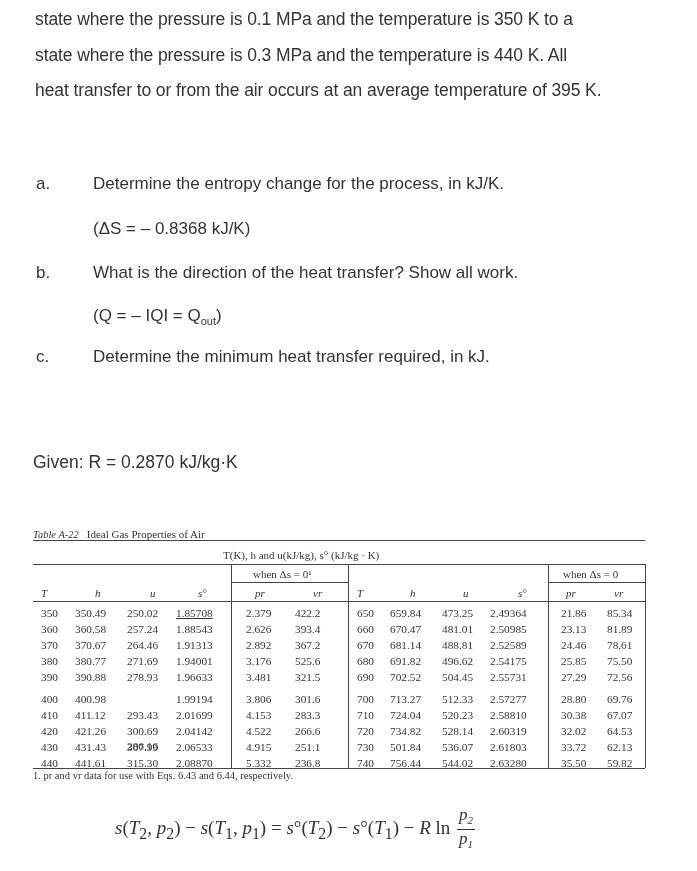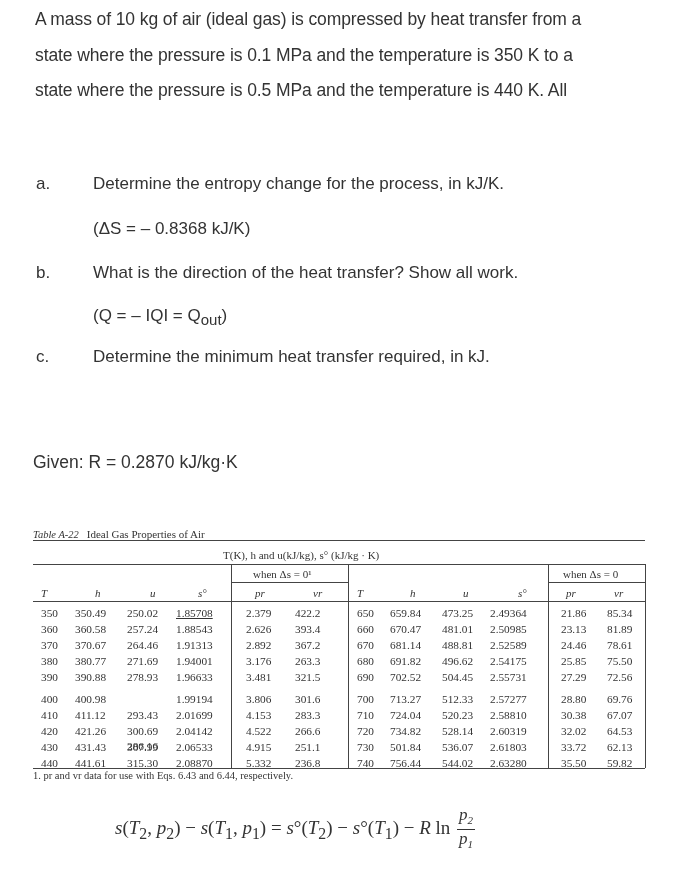--- a/index.html
+++ b/index.html
@@ -7,21 +7,21 @@
   .sans { font-family: "Liberation Sans", sans-serif; }
   .serif { font-family: "Liberation Serif", serif; }
 
   .intro { position:absolute; left:35px; top:2px; width:650px; font-size:17.5px; line-height:35.5px; letter-spacing:-0.1px; color:#333; }
   .intro p { margin:0; }
 
   .q { position:absolute; font-size:17px; color:#333; }
   .q .lbl { position:absolute; left:36px; }
   .q .txt { position:absolute; left:93px; white-space:nowrap; }
   .ans { position:absolute; left:93px; font-size:17px; color:#333; white-space:nowrap; }
-  .ans sub { font-size:15px; }
+  .ans sub { font-size:11px; }
 
   .given { position:absolute; left:33px; top:452px; font-size:17.5px; color:#333; }
 
   .tbl-title { position:absolute; left:33px; top:528px; font-size:11px; color:#333; }
   .tbl-title .ital { font-style:italic; font-size:10.5px; margin-right:8px; }
 
   .table-wrap { position:absolute; left:33px; top:540px; width:645px; font-family:"Liberation Serif", serif; color:#333; }
   .hline { position:absolute; height:1px; background:#444; }
   .vline { position:absolute; width:1px; background:#444; }
   .hdr { position:absolute; font-size:11px; white-space:nowrap; }
@@ -34,23 +34,23 @@
   .equation i { font-style:italic; }
   .frac { display:inline-block; vertical-align:middle; text-align:center; margin-left:2px; }
   .frac span { display:block; font-style:italic; font-size:17px; line-height:18px; }
   .frac .num { border-bottom:1px solid #333; padding:0 2px; }
   .frac sub { font-size:11px; }
 </style>
 </head>
 <body>
 
 <div class="intro sans">
-  <p>A mass of 10 kg of air (ideal gas) is compressed by heat transfer from a</p>
   <p>state where the pressure is 0.1 MPa and the temperature is 350 K to a</p>
-  <p>state where the pressure is 0.5 MPa and the temperature is 440 K.  All</p>
+  <p>state where the pressure is 0.3 MPa and the temperature is 440 K.  All</p>
+  <p>heat transfer to or from the air occurs at an average temperature of 395 K.</p>
 </div>
 
 <div class="q sans" style="top:174px;left:0;">
   <span class="lbl">a.</span>
   <span class="txt">Determine the entropy change for the process, in kJ/K.</span>
 </div>
 <div class="ans sans" style="top:219px;">(ΔS = – 0.8368 kJ/K)</div>
 
 <div class="q sans" style="top:263px;left:0;">
   <span class="lbl">b.</span>
@@ -135,21 +135,21 @@
       <div class="cell" style="top: 99px; left: 357px;">681.14</div>
       <div class="cell" style="top: 99px; left: 409px;">488.81</div>
       <div class="cell" style="top: 99px; left: 457px;">2.52589</div>
       <div class="cell" style="top: 99px; left: 528px;">24.46</div>
       <div class="cell" style="top: 99px; left: 574px;">78.61</div>
       <div class="cell" style="top: 115px; left: 8px;">380</div>
       <div class="cell" style="top: 115px; left: 42px;">380.77</div>
       <div class="cell" style="top: 115px; left: 94px;">271.69</div>
       <div class="cell" style="top: 115px; left: 143px;">1.94001</div>
       <div class="cell" style="top: 115px; left: 213px;">3.176</div>
-      <div class="cell" style="top: 115px; left: 262px;">263.3</div>
+      <div class="cell" style="top: 115px; left: 262px;">525.6</div>
       <div class="cell" style="top: 115px; left: 324px;">680</div>
       <div class="cell" style="top: 115px; left: 357px;">691.82</div>
       <div class="cell" style="top: 115px; left: 409px;">496.62</div>
       <div class="cell" style="top: 115px; left: 457px;">2.54175</div>
       <div class="cell" style="top: 115px; left: 528px;">25.85</div>
       <div class="cell" style="top: 115px; left: 574px;">75.50</div>
       <div class="cell" style="top: 131px; left: 8px;">390</div>
       <div class="cell" style="top: 131px; left: 42px;">390.88</div>
       <div class="cell" style="top: 131px; left: 94px;">278.93</div>
       <div class="cell" style="top: 131px; left: 143px;">1.96633</div>

